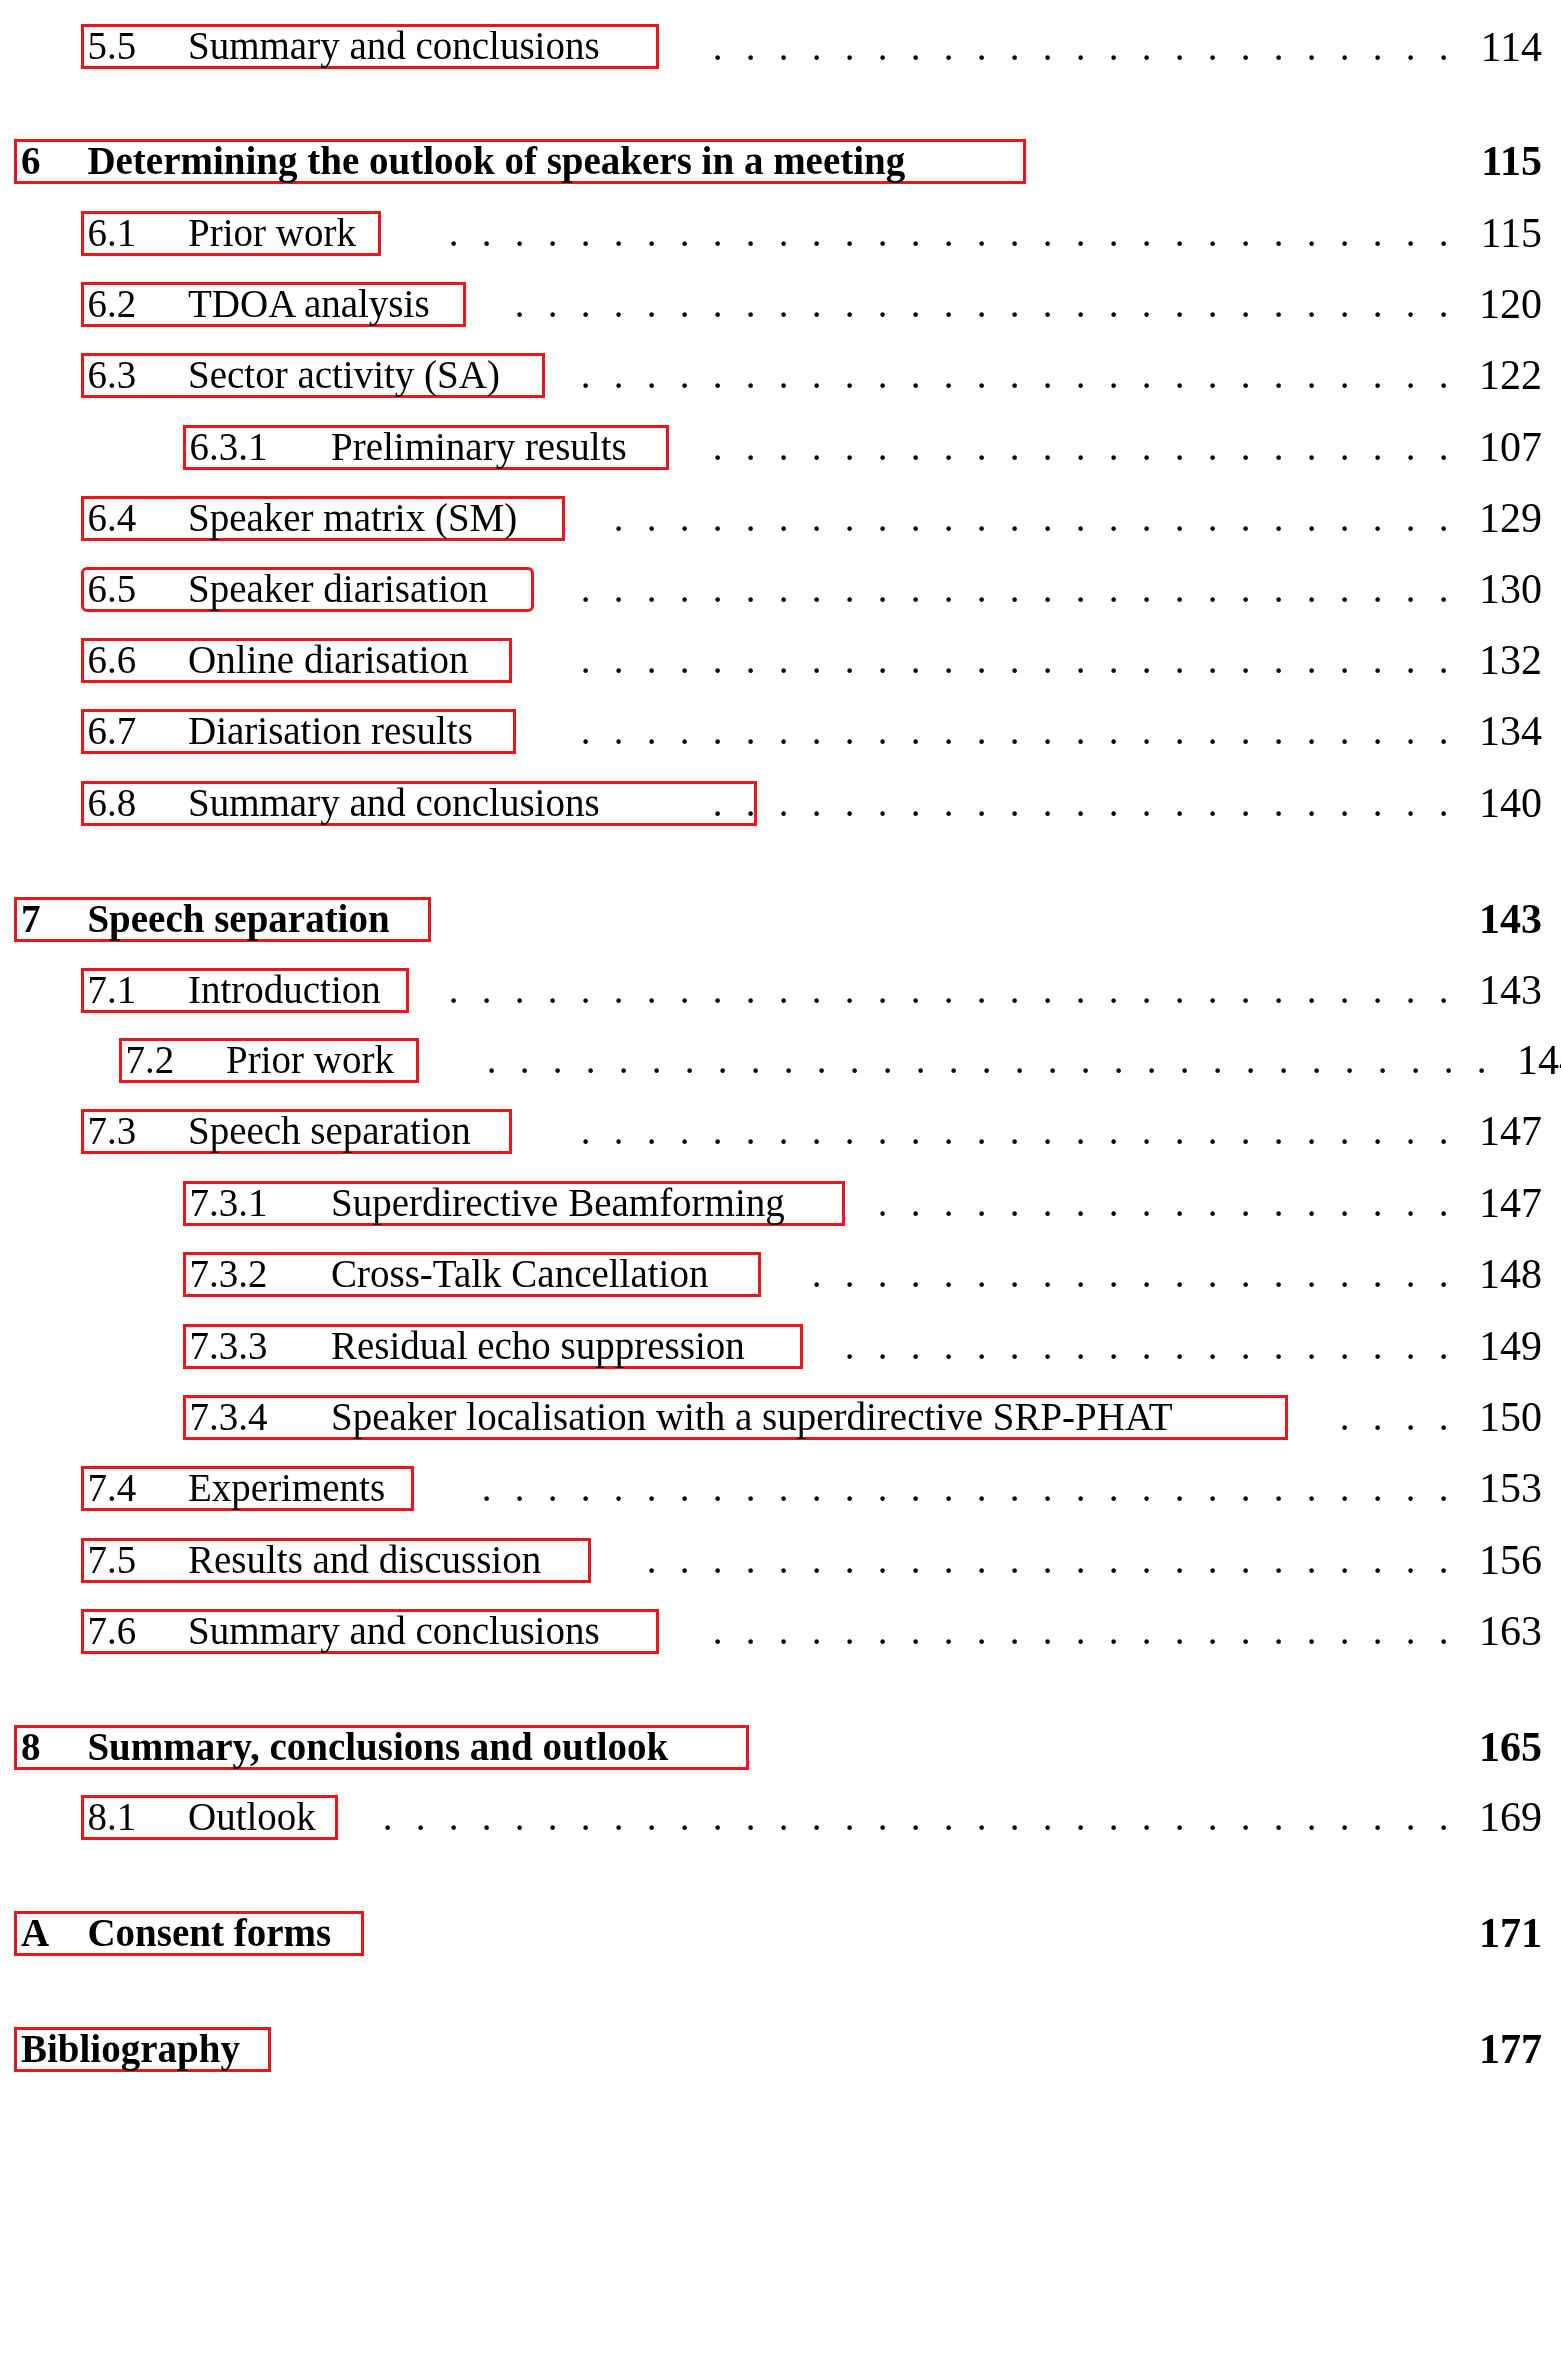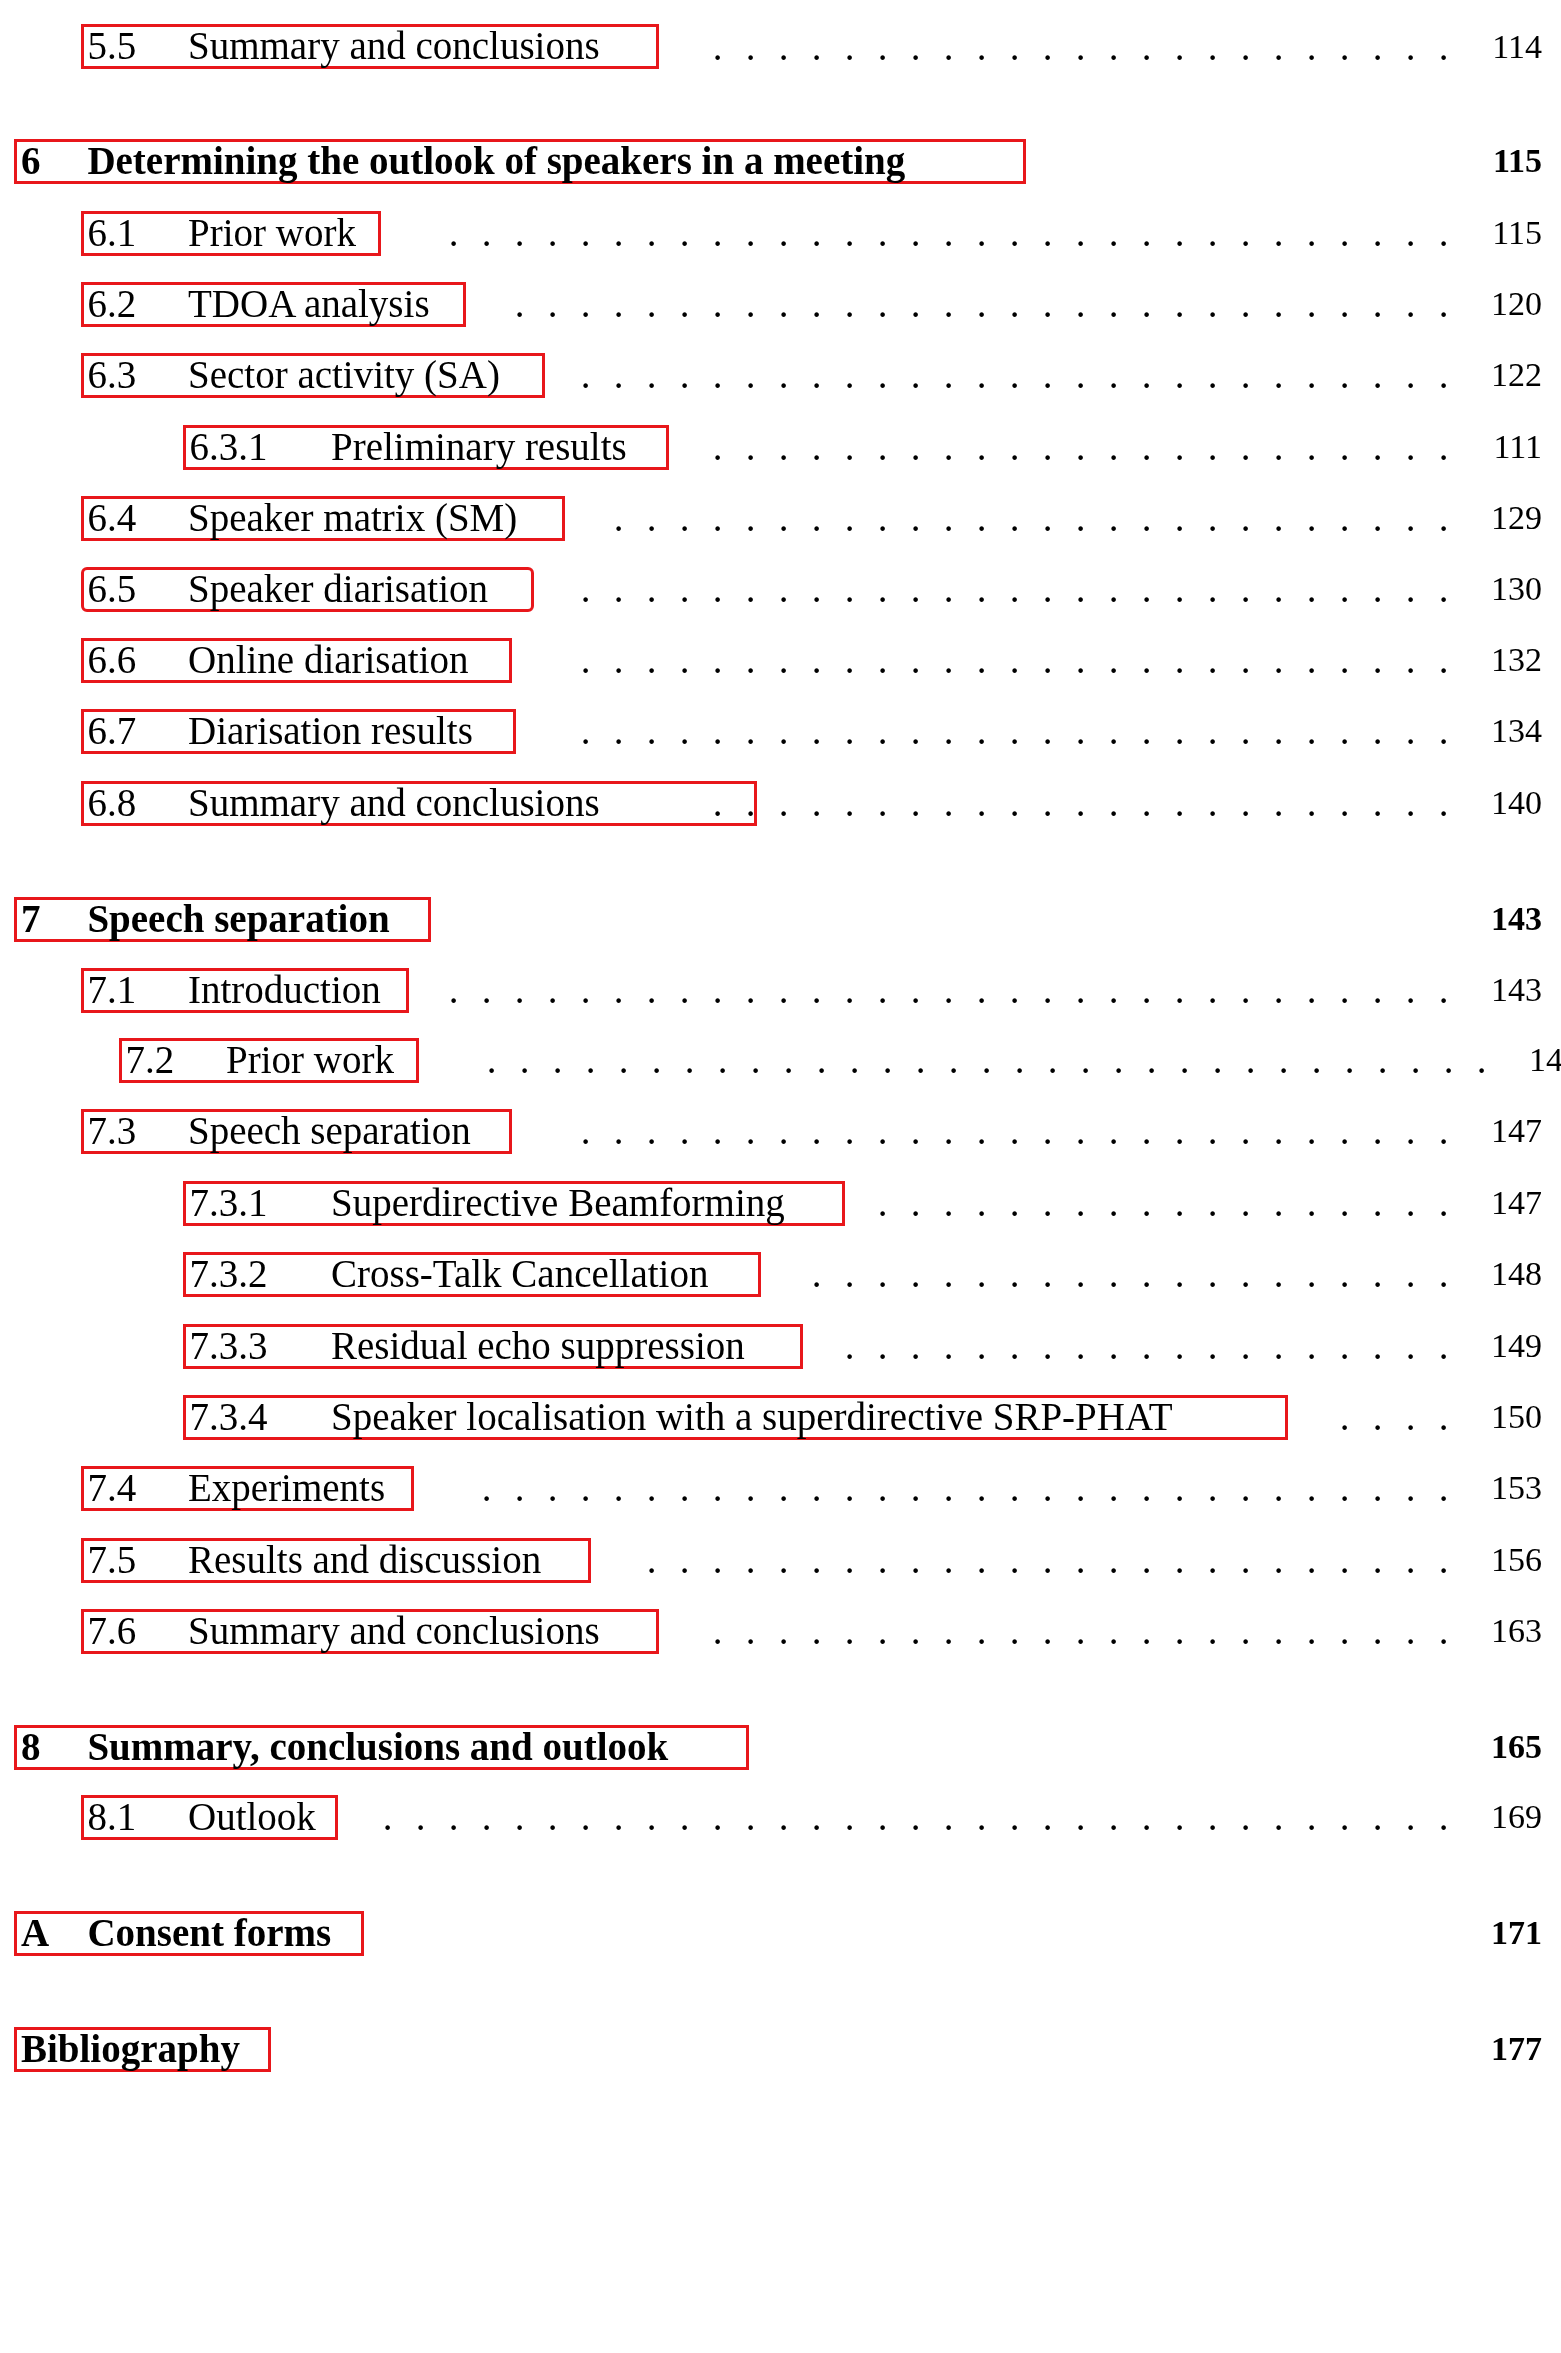--- a/index.html
+++ b/index.html
@@ -1,21 +1,21 @@
 <!DOCTYPE html>
 <html style="font-size:14.4px"><head>
 <meta charset="utf-8">
 <style>
   html, body { margin: 0; padding: 0; background: #ffffff; }
   body { width: 1561px; height: 2354px; position: relative; overflow: hidden;
          font-family: "Liberation Serif", "DejaVu Serif", serif; color: #000; }
   .row { position: absolute; left: 0; width: 1561px; height: 54px; }
   .box { position: absolute; top: 3.6px; height: 45px; border: 3.6px solid #e8171b; box-sizing: border-box; white-space: nowrap; }
   .num, .title { position: absolute; top: 0; line-height: 38px; font-size: 39px; }
-  .page { position: absolute; right: 19px; top: 7.2px; line-height: 38px; font-size: 34px; text-align: left; }
+  .page { position: absolute; right: 19px; top: 7.2px; line-height: 38px; font-size: 42px; text-align: left; }
   .dots { position: absolute; top: 7.2px; line-height: 38px; font-size: 39px; right: 101px; text-align: right; overflow: hidden; white-space: nowrap; letter-spacing: 0; }
   .dots span { display: inline-block; width: 33px; text-align: center; }
   .chapter .num, .chapter .title, .chapter .page { font-weight: bold; }
   
   .chapter .box { left: 14.4px; }
   .chapter .num { left: 3.6px; }
   .chapter .title { left: 70px; }
   .section .box { left: 81px; }
   .section .num { left: 3.6px; }
   .section .title { left: 104px; }
@@ -65,21 +65,21 @@
       </a>
       <div class="dots" style="width: 903px;"><span>.</span><span>.</span><span>.</span><span>.</span><span>.</span><span>.</span><span>.</span><span>.</span><span>.</span><span>.</span><span>.</span><span>.</span><span>.</span><span>.</span><span>.</span><span>.</span><span>.</span><span>.</span><span>.</span><span>.</span><span>.</span><span>.</span><span>.</span><span>.</span><span>.</span><span>.</span><span>.</span></div>
       <a class="page">122</a>
     </div>
     <div class="row subsection" style="top: 421px;">
       <a class="box" style="width: 486px;">
         <span class="num">6.3.1</span>
         <span class="title">Preliminary results</span>
       </a>
       <div class="dots" style="width: 769px;"><span>.</span><span>.</span><span>.</span><span>.</span><span>.</span><span>.</span><span>.</span><span>.</span><span>.</span><span>.</span><span>.</span><span>.</span><span>.</span><span>.</span><span>.</span><span>.</span><span>.</span><span>.</span><span>.</span><span>.</span><span>.</span><span>.</span><span>.</span></div>
-      <a class="page">111</a>
+      <a class="page">107</a>
     </div>
     <div class="row section" style="top: 492px;">
       <a class="box" style="width: 484px;">
         <span class="num">6.4</span>
         <span class="title">Speaker matrix (SM)</span>
       </a>
       <div class="dots" style="width: 869px;"><span>.</span><span>.</span><span>.</span><span>.</span><span>.</span><span>.</span><span>.</span><span>.</span><span>.</span><span>.</span><span>.</span><span>.</span><span>.</span><span>.</span><span>.</span><span>.</span><span>.</span><span>.</span><span>.</span><span>.</span><span>.</span><span>.</span><span>.</span><span>.</span><span>.</span><span>.</span></div>
       <a class="page">129</a>
     </div>
     <div class="row section" style="top: 563px;">

